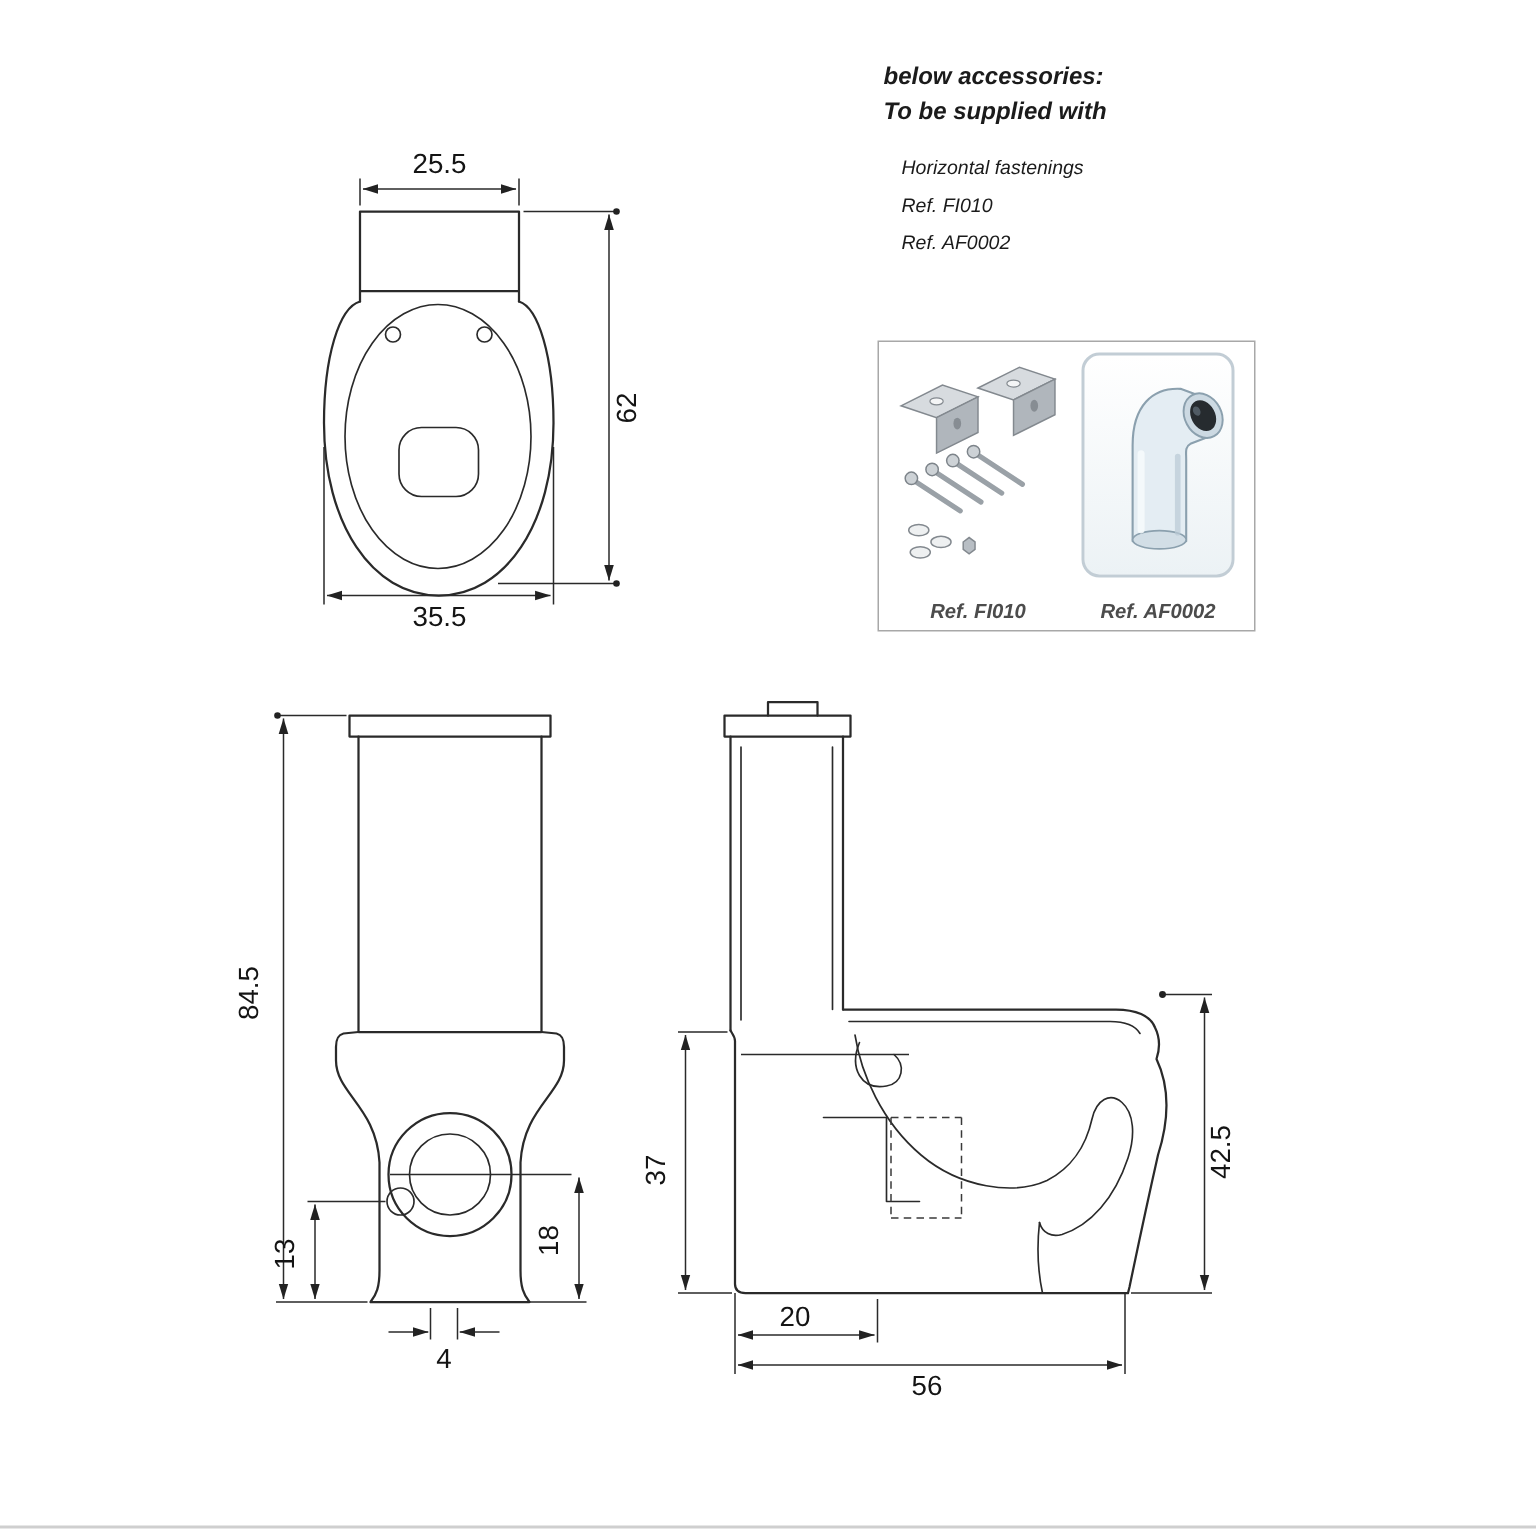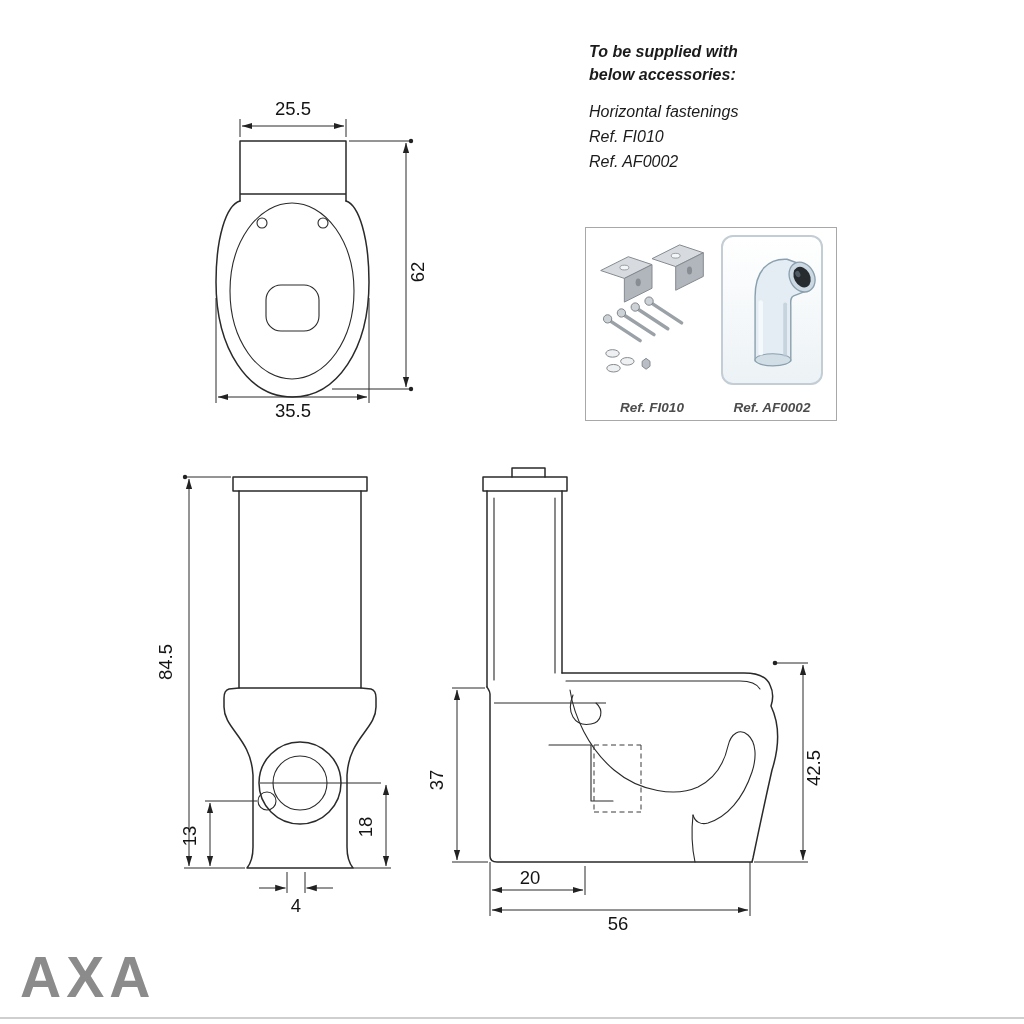--- a/index.html
+++ b/index.html
@@ -11,21 +11,21 @@
   
   .ol  { fill:none; stroke:#2a2a2a; stroke-width:1.5; stroke-linejoin:round; stroke-linecap:round; }
   .ol2 { fill:none; stroke:#2a2a2a; stroke-width:1.1; stroke-linejoin:round; stroke-linecap:round; }
   .dln { fill:none; stroke:#2a2a2a; stroke-width:1; }
   .dsh { fill:none; stroke:#3a3a3a; stroke-width:1; stroke-dasharray:5 3.5; }
   .dtx { font-family:"Liberation Sans", sans-serif; font-size:18.5px; fill:#141414; }
 
   
   .note { position:absolute; left:589px; top:40px; width:280px; color:#1b1b1b; font-style:italic; }
   .note-head { font-size:16px; font-weight:bold; line-height:23px; }
-  .note-item { font-size:16px; line-height:25px; }
+  .note-item { font-size:13px; line-height:25px;margin-left:12px; }
   .mt1 { margin-top:13px; }
   .mt2 { margin-top:9px; }
 
   
   .acc-box { position:absolute; left:585px; top:227px; width:252px; height:194px;
              border:1.5px solid #a8a8a8; background:#fff; display:flex; padding:7px 4px 3px 6px; }
   .acc-col { flex:1; display:flex; flex-direction:column; align-items:center; justify-content:space-between; }
   .acc-img { width:112px; height:150px; }
   .pipe-frame { width:102px; height:150px; border:2px solid #c2cdd5; border-radius:12px;
                 background:linear-gradient(#ffffff, #ecf2f5); display:flex; align-items:center; justify-content:center; }
@@ -132,22 +132,22 @@
       <path class="dln" d="M490,862 V916 M585,866 V895 M750,862 V916"></path>
       <line class="dln" x1="492" y1="890" x2="583" y2="890" marker-start="url(#arw)" marker-end="url(#arw)"></line>
       <text class="dtx" x="530" y="884" text-anchor="middle">20</text>
 
       <line class="dln" x1="492" y1="910" x2="748" y2="910" marker-start="url(#arw)" marker-end="url(#arw)"></line>
       <text class="dtx" x="618" y="930" text-anchor="middle">56</text>
     </g>
   </svg>
 
   <div class="note">
+    <div class="note-head">below accessories:</div>
     <div class="note-head">To be supplied with</div>
-    <div class="note-head">below accessories:</div>
     <div class="note-item mt1">Horizontal fastenings</div>
     <div class="note-item">Ref. FI010</div>
     <div class="note-item">Ref. AF0002</div>
   </div>
 
   <div class="acc-box">
     <div class="acc-col">
       <svg class="acc-img" viewBox="0 0 112 152">
         <g>
           <path d="M4,36 L32,22 L56,30 L28,44 Z" fill="#d7dbdf" stroke="#83898f" stroke-width="1"></path>
@@ -194,16 +194,15 @@
             <ellipse cx="82" cy="31" rx="13" ry="16.5" fill="#ccd9e2" stroke="#8ba0ae" stroke-width="1.4"></ellipse>
             <ellipse cx="82" cy="31" rx="8.5" ry="11.5" fill="#262b2f"></ellipse>
             <ellipse cx="79.5" cy="26" rx="2.5" ry="3.5" fill="#55606a" opacity="0.9"></ellipse>
           </g>
         </svg>
       </div>
       <div class="acc-ref">Ref. AF0002</div>
     </div>
   </div>
 
-  <div class="axa">AXA</div>
 
   <div class="bottom-rule"></div>
 </div>
 
 </body></html>

